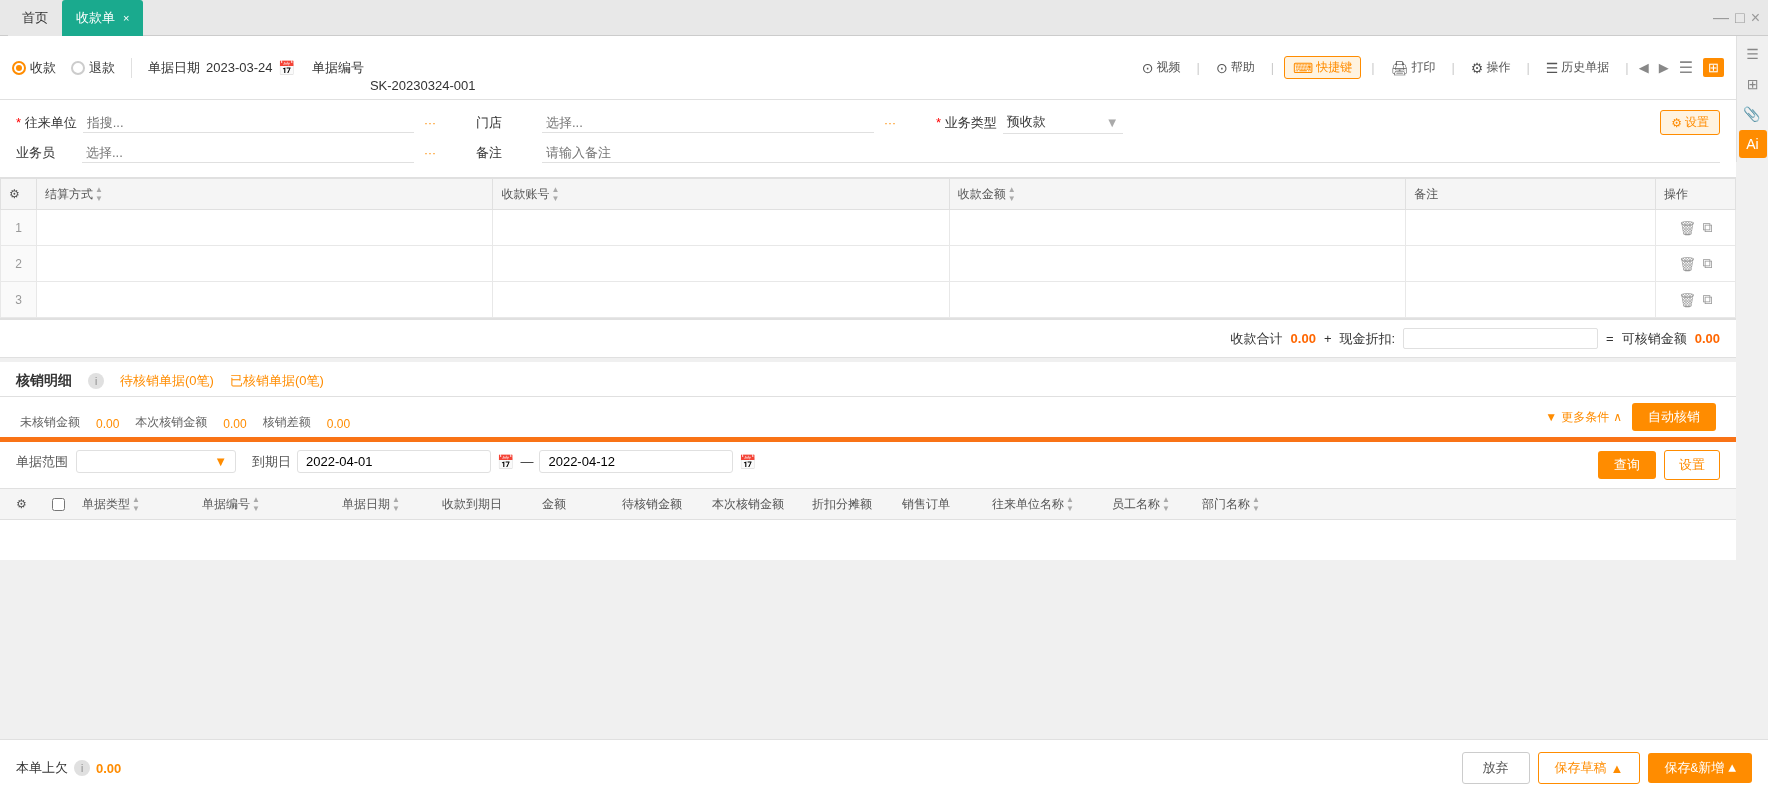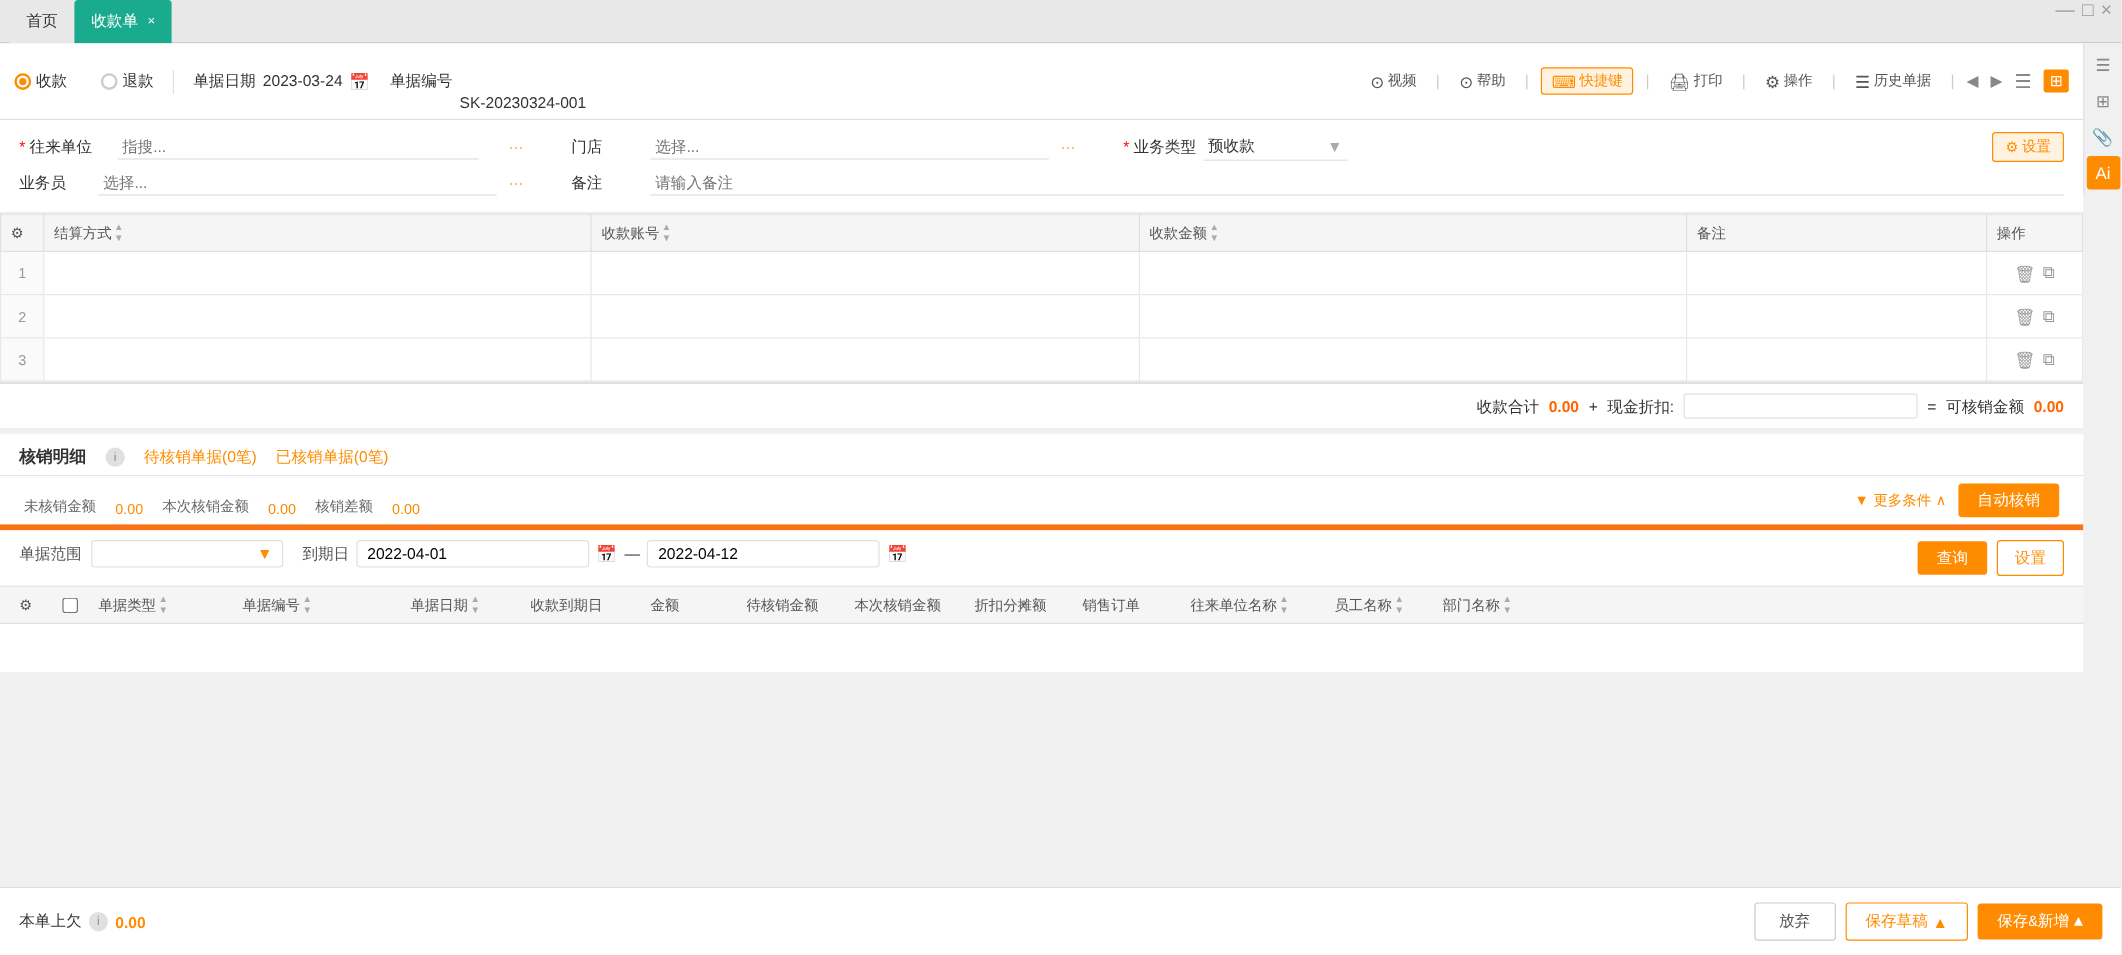--- a/index.html
+++ b/index.html
@@ -1,37 +1,37 @@
 <!DOCTYPE html>
 <html><head>
   <meta charset="utf-8">
   <style>
     * { box-sizing: border-box; margin: 0; padding: 0; }
     body { font-family: "Microsoft YaHei", Arial, sans-serif; font-size: 13px; background: #f0f0f0; color: #333; height: 796px; overflow: hidden; }
 
     
     .tab-bar {
-      display: flex; align-items: flex-start; background: #e8e8e8; height: 36px; border-bottom: 1px solid #ccc;
+      display: flex; align-items: center; background: #e8e8e8; height: 36px; border-bottom: 1px solid #ccc;
       padding: 0 8px;
     }
     .tab-item {
       display: flex; align-items: center; padding: 0 14px; height: 36px; cursor: pointer;
       font-size: 13px; color: #333;
     }
     .tab-item.home { background: #e8e8e8; color: #333; }
     .tab-item.active { background: #1aaa8e; color: #fff; border-radius: 3px 3px 0 0; }
     .tab-close { margin-left: 8px; font-size: 11px; cursor: pointer; }
     .tab-bar-right { margin-left: auto; display: flex; align-items: center; gap: 6px; color: #999; font-size: 16px; cursor: pointer; }
 
     
     .toolbar {
       background: #fff; border-bottom: 1px solid #e0e0e0; padding: 6px 12px;
       display: flex; align-items: center; gap: 16px;
     }
-    .radio-group { display: flex; align-items: center; gap: 28px; }
+    .radio-group { display: flex; align-items: center; gap: 15px; }
     .radio-item { display: flex; align-items: center; gap: 4px; cursor: pointer; }
     .radio-dot { width: 14px; height: 14px; border-radius: 50%; border: 2px solid #ccc; display: flex; align-items: center; justify-content: center; }
     .radio-dot.active { border-color: #ff8c00; }
     .radio-dot.active::after { content: ''; width: 6px; height: 6px; border-radius: 50%; background: #ff8c00; }
     .divider-v { width: 1px; height: 20px; background: #e0e0e0; }
     .date-field { display: flex; align-items: center; gap: 6px; font-size: 13px; color: #333; }
     .date-field span { color: #333; }
     .date-icon { color: #ff8c00; cursor: pointer; font-size: 14px; }
     .toolbar-right { margin-left: auto; display: flex; align-items: center; gap: 10px; }
     .toolbar-btn { display: flex; align-items: center; gap: 3px; color: #555; font-size: 12px; cursor: pointer; padding: 2px 6px; }
@@ -223,21 +223,21 @@
       <span style="cursor:pointer;color:#888;">◀</span>
       <span style="cursor:pointer;color:#888;">▶</span>
       <span style="cursor:pointer;color:#888;font-size:16px;">☰</span>
       <span style="cursor:pointer;background:#ff8c00;color:#fff;padding:2px 5px;border-radius:2px;">⊞</span>
     </div>
   </div>
 
   <div class="form-area">
     <div class="form-row">
 
-      <div class="form-group" style="flex:0 0 420px; display:flex; align-items:center; gap:21px;justify-content:space-between;">
+      <div class="form-group" style="flex:0 0 420px; display:flex; align-items:center; gap:6px;justify-content:space-between;">
         <span class="form-label required">往来单位</span>
         <input class="form-input" type="text" style="min-width: 260px;" placeholder="指搜...">
         <span class="form-more">···</span>
       </div>
 
       <div class="form-group" style="flex:0 0 420px; display:flex; align-items:center; gap:6px; margin-left:40px;">
         <span class="form-label">门店</span>
         <input class="form-input" type="text" style="min-width: 260px;" placeholder="选择...">
         <span class="form-more">···</span>
       </div>

